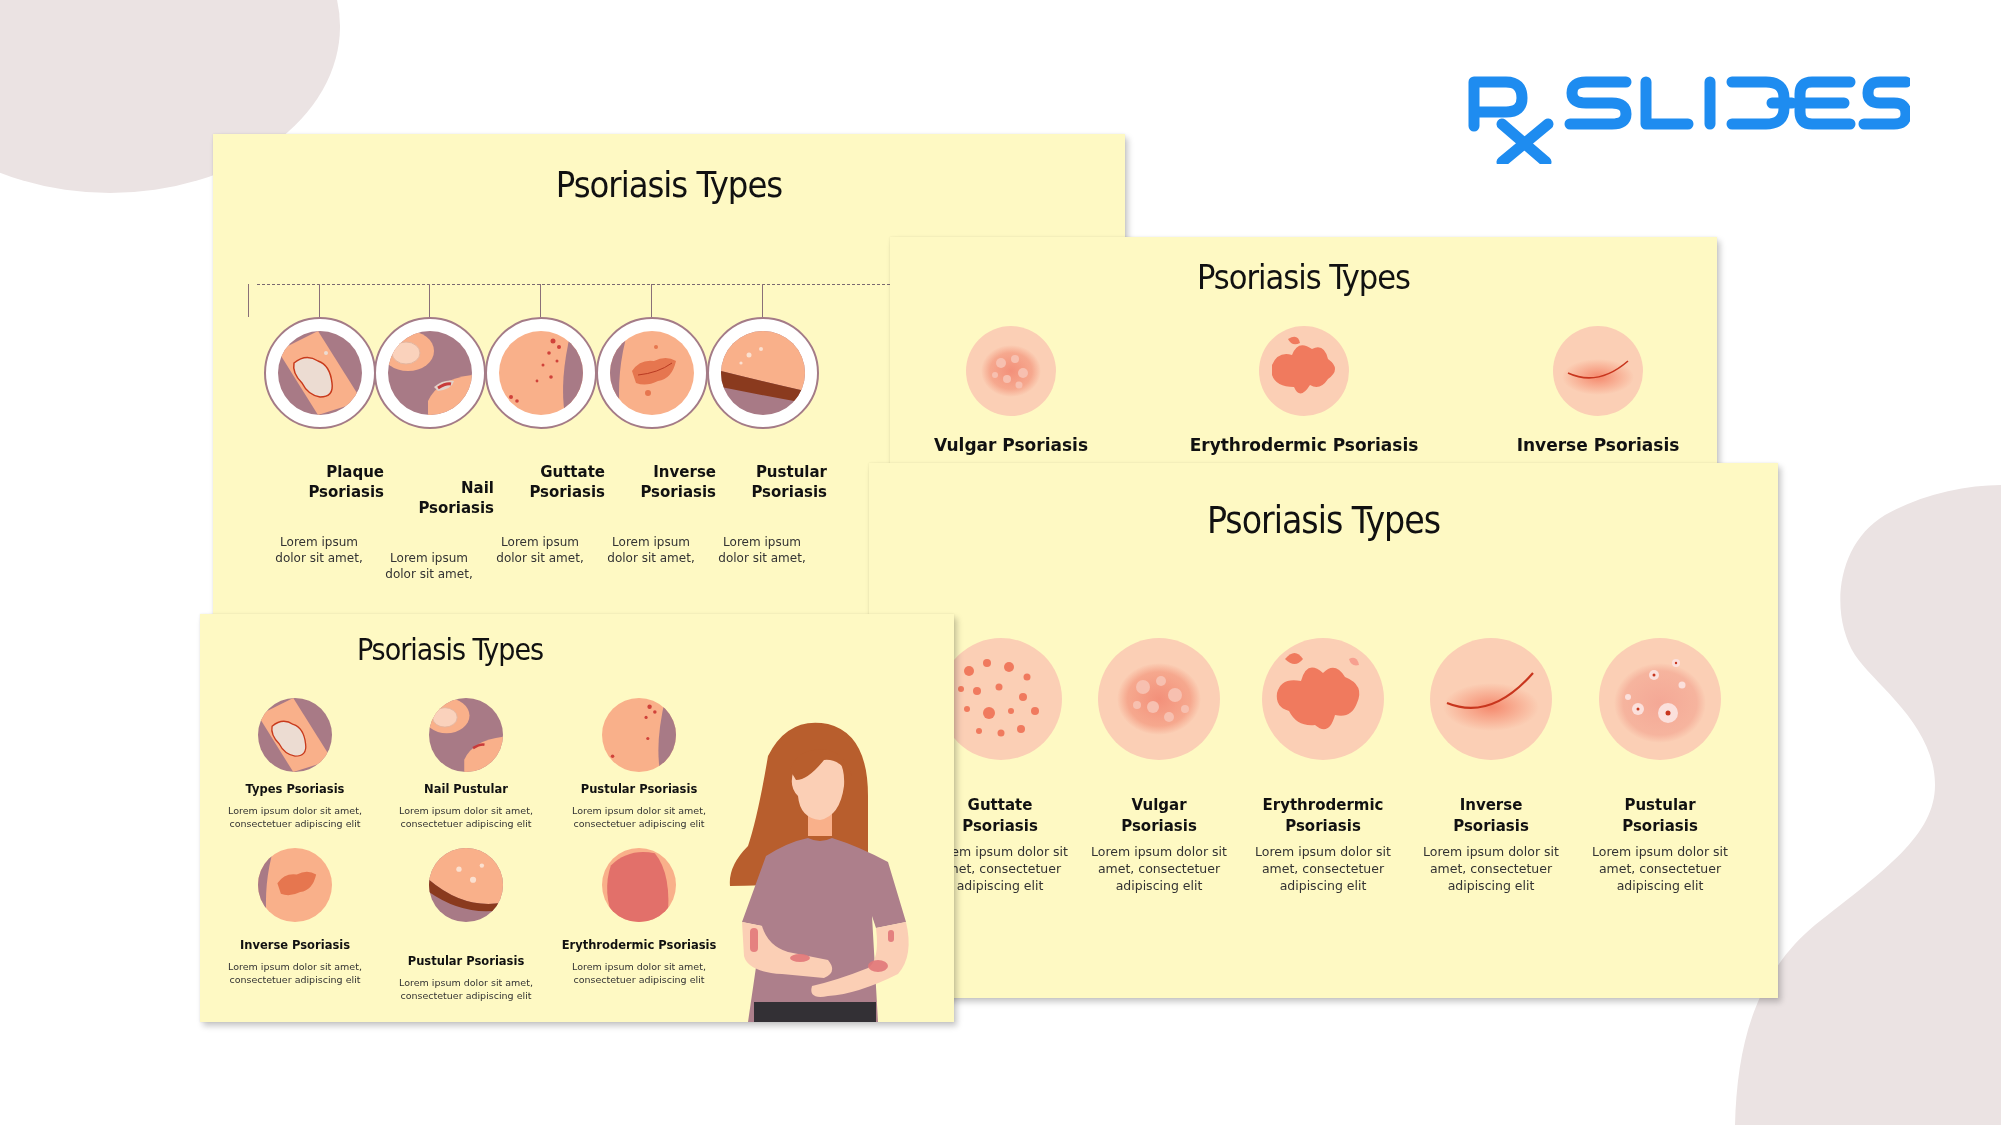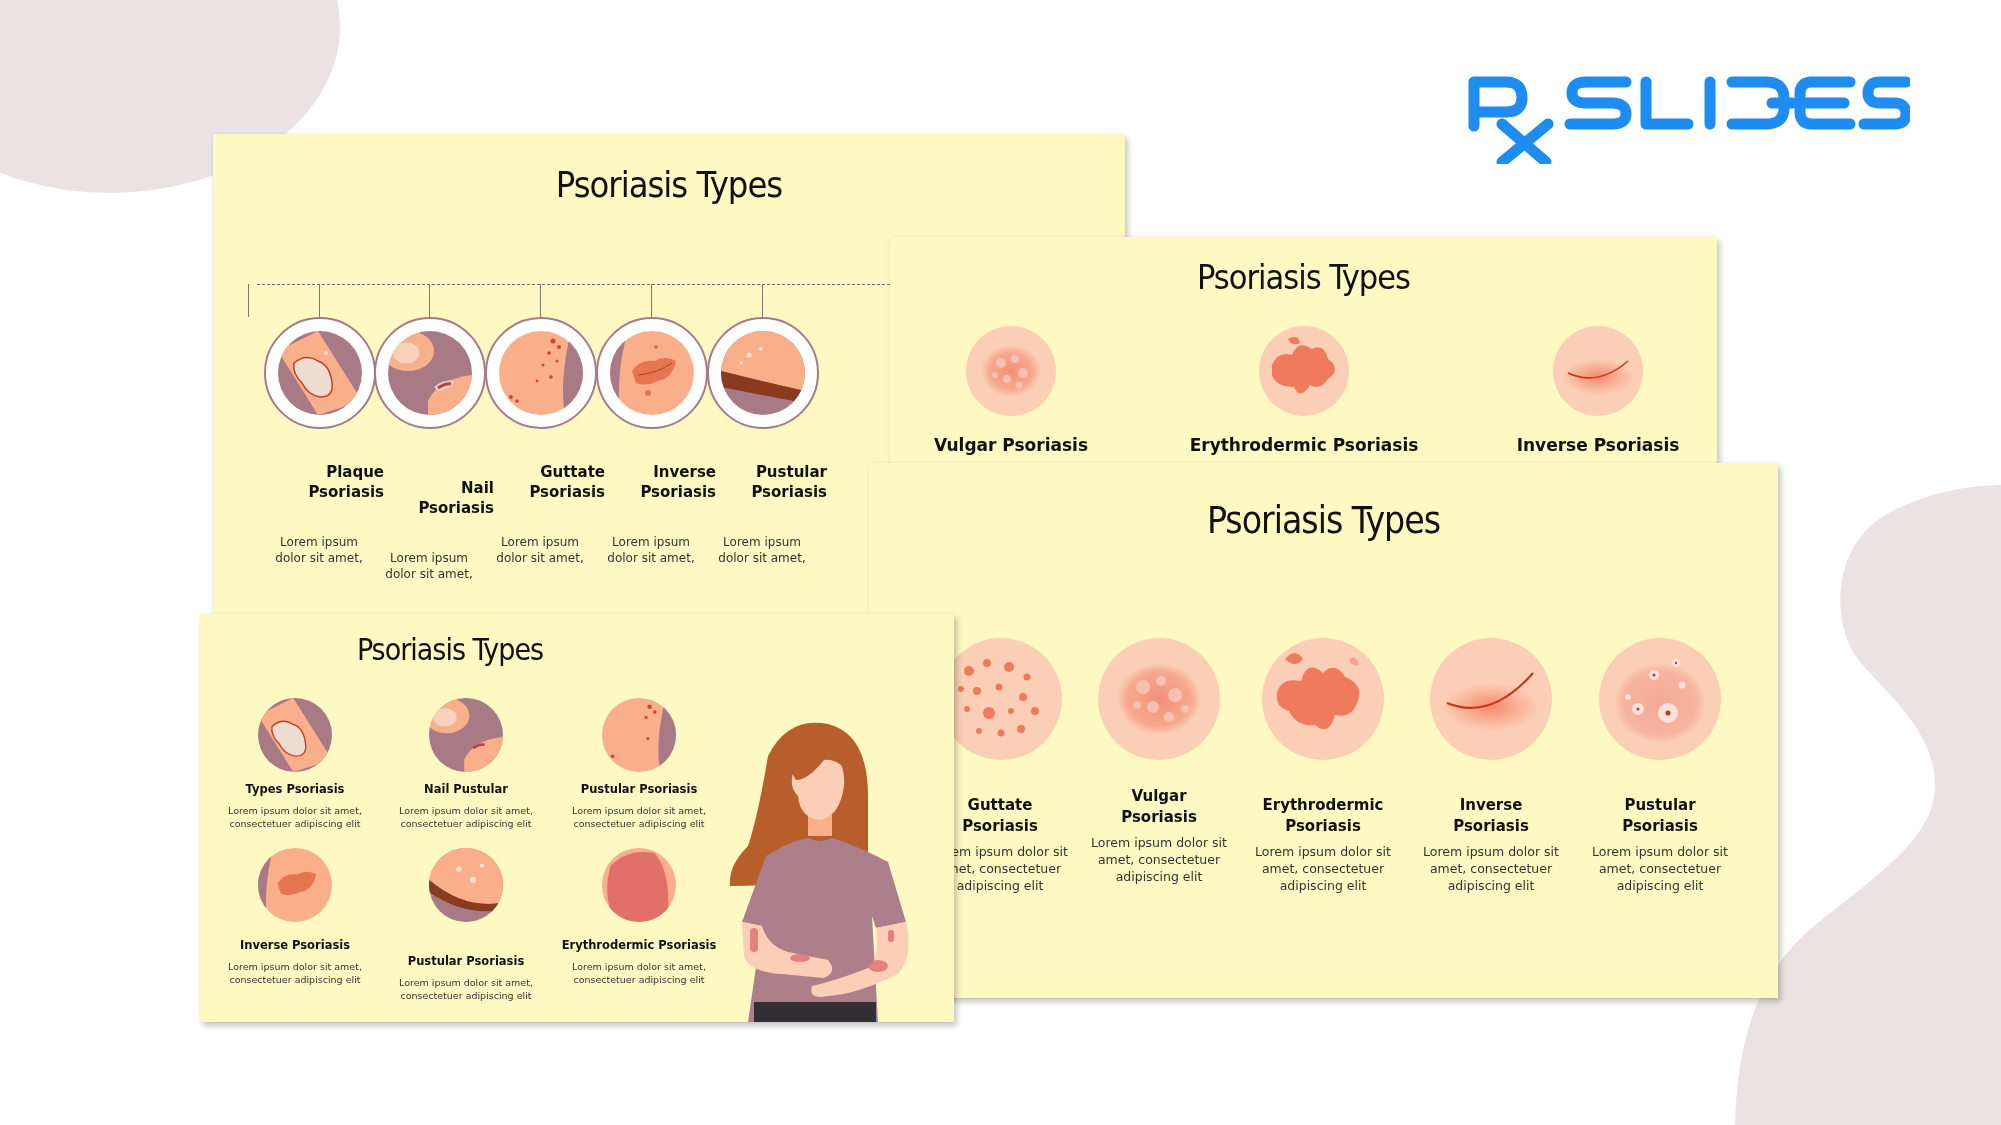--- a/index.html
+++ b/index.html
@@ -374,21 +374,21 @@
       </g>
   </svg>
 
   <div class="item" style="left:51px;top:332px">
     <div class="item-label">Guttate</div>
     <div class="item-label">Psoriasis</div>
     <div class="item-desc">Lorem ipsum dolor sit</div>
     <div class="item-desc" style="margin-top:0">amet, consectetuer</div>
     <div class="item-desc" style="margin-top:0">adipiscing elit</div>
   </div>
-  <div class="item" style="left:210px;top:323px">
+  <div class="item" style="left:210px;top:332px">
     <div class="item-label">Vulgar</div>
     <div class="item-label">Psoriasis</div>
     <div class="item-desc">Lorem ipsum dolor sit</div>
     <div class="item-desc" style="margin-top:0">amet, consectetuer</div>
     <div class="item-desc" style="margin-top:0">adipiscing elit</div>
   </div>
   <div class="item" style="left:374px;top:332px">
     <div class="item-label">Erythrodermic</div>
     <div class="item-label">Psoriasis</div>
     <div class="item-desc">Lorem ipsum dolor sit</div>

